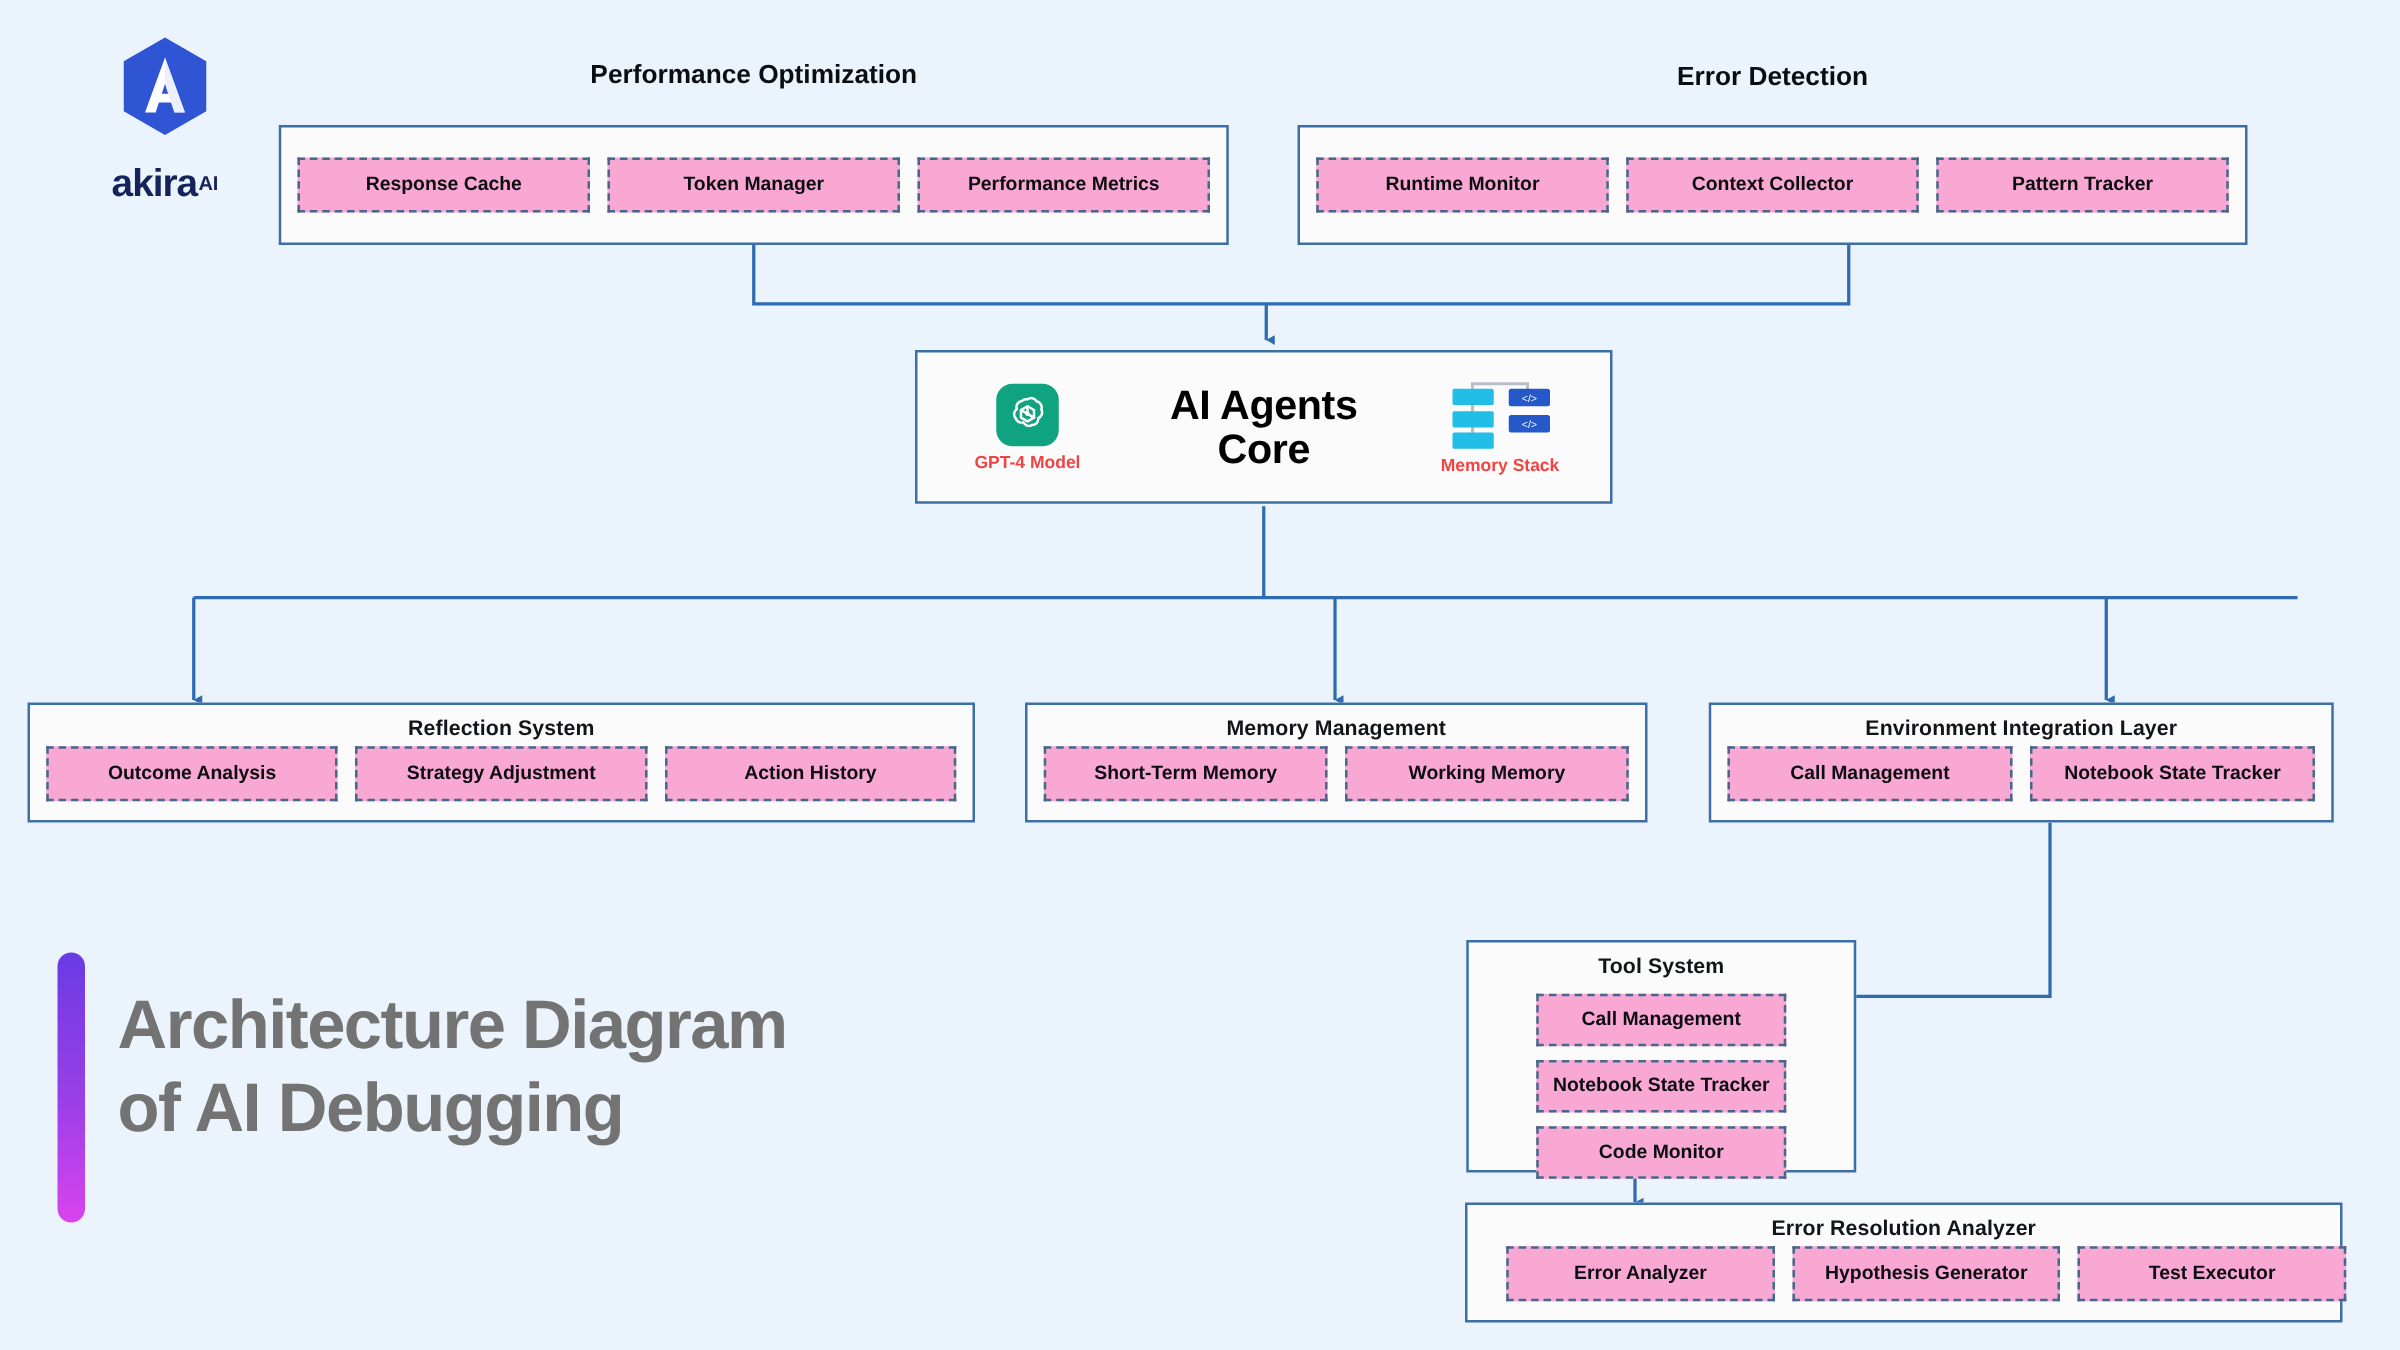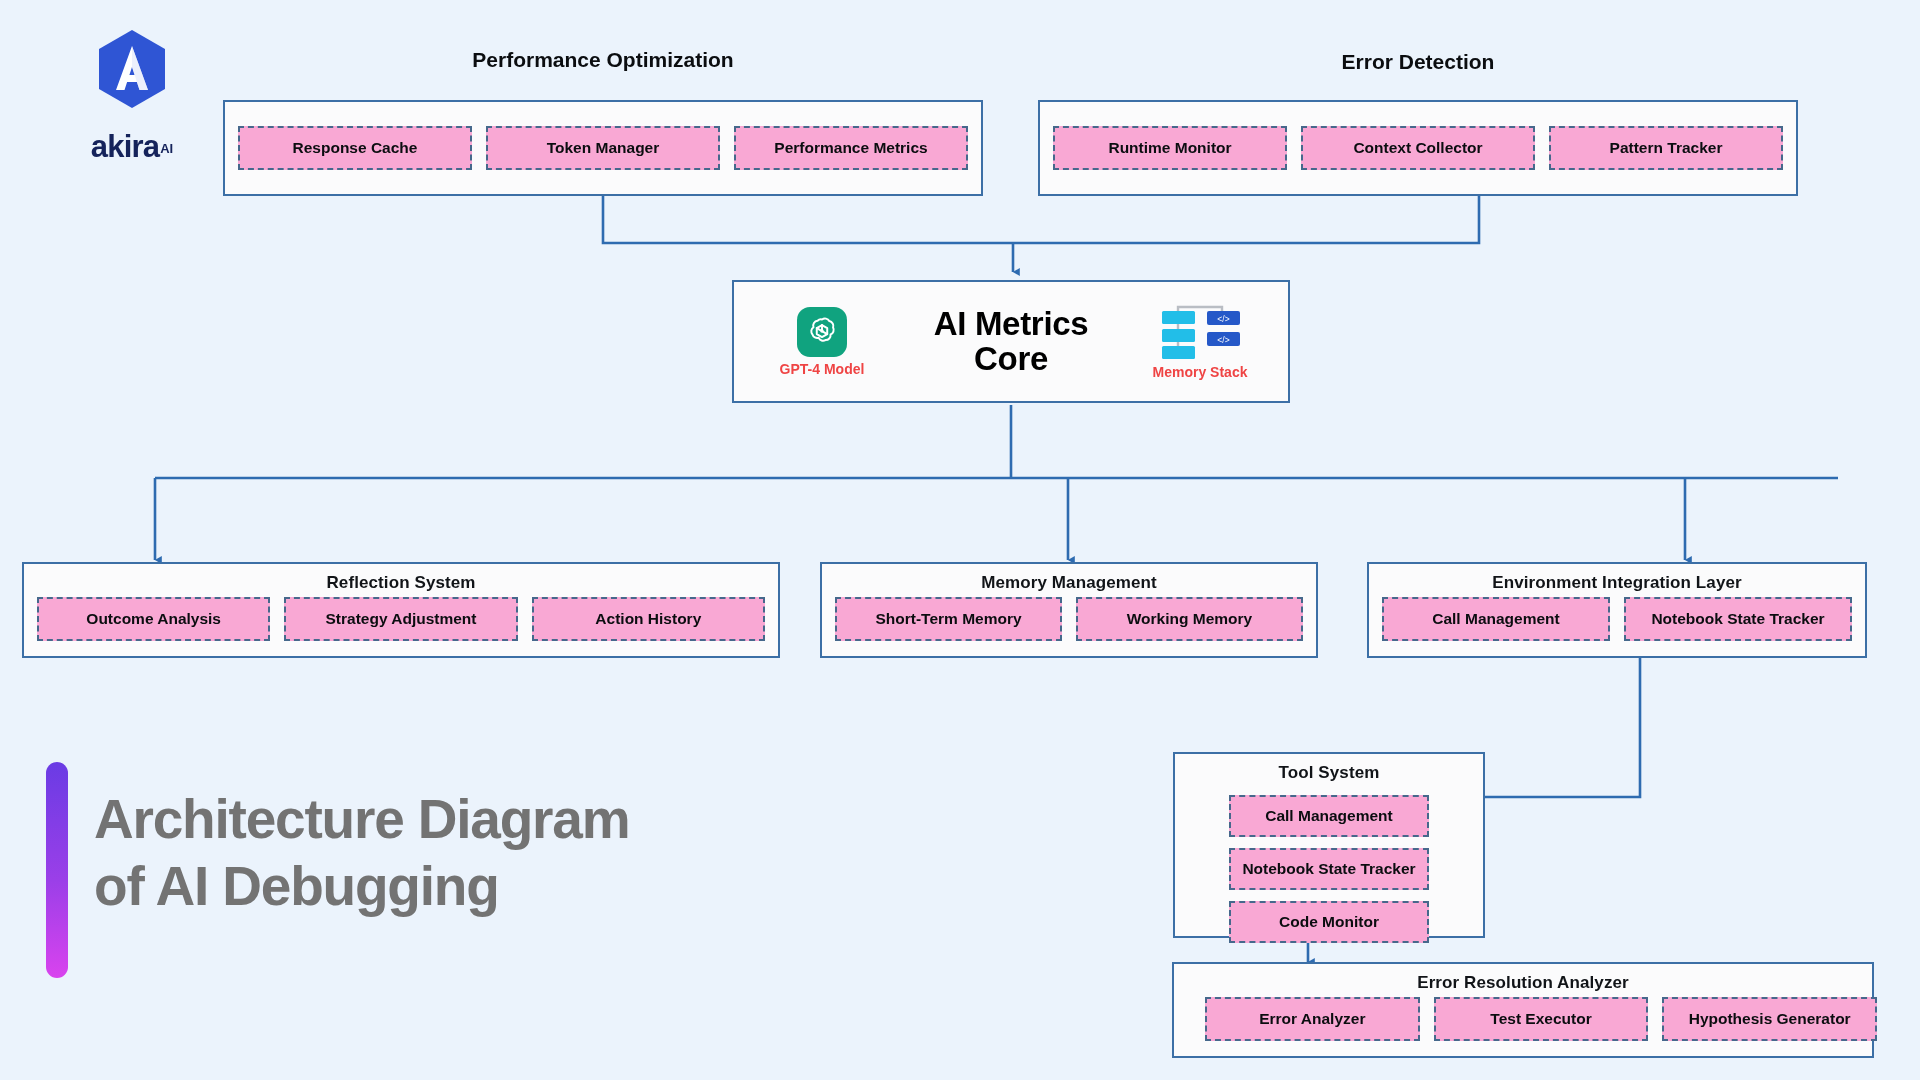--- a/index.html
+++ b/index.html
@@ -88,21 +88,21 @@
   .memstack { width: 92px; height: 56px; }
 
   
   #logo { position: absolute; left: 62px; top: 28px; width: 140px; }
   #logo-mark { display: block; margin: 0 auto; }
   #logo-word {
     display: flex; align-items: center; justify-content: center;
     margin-top: 19px;
   }
   #logo-text { font-size: 31px; font-weight: bold; color: #15235B; letter-spacing: -.8px; }
-  #logo-sup { font-size: 13px; font-weight: bold; color: #15235B; margin-top: 2px; margin-left: 1px; }
+  #logo-sup { font-size: 16px; font-weight: bold; color: #15235B; margin-top: 2px; margin-left: 1px; }
 
   
   #titleblock { position: absolute; left: 46px; top: 762px; display: flex; gap: 26px; }
   #title-bar {
     width: 22px; height: 216px; border-radius: 11px;
     background: linear-gradient(180deg, #6A3BE4 0%, #9B3FE8 55%, #D943EE 100%);
     flex: none;
   }
   #title-text {
     font-size: 55px; font-weight: bold; color: #737373;
@@ -189,21 +189,21 @@
                    M9.2 4.9 A3.1 3.1 0 0 1 12 4.1"></path>
           <path d="M12 7.6 L15.3 9.5 L15.3 13.3 L12 15.2 L8.7 13.3 L8.7 9.5 Z"></path>
           <path d="M12 7.6 L12 11.4 L15.3 13.3 M12 11.4 L8.7 9.5"></path>
           <circle cx="12" cy="11.4" r="1.1" fill="#FFFFFF" stroke="none"></circle>
         </svg>
       </div>
       <div class="core-side-label">GPT-4 Model</div>
     </div>
 
     <div id="core-title">
-      <div>AI Metrics</div>
+      <div>AI Agents</div>
       <div>Core</div>
     </div>
 
     <div class="core-side">
       <svg class="memstack" viewBox="0 0 92 56">
         <path d="M24 7 L24 3 L68 3 L68 10" fill="none" stroke="#B9BDC4" stroke-width="2.4"></path>
         <path d="M24 14 L24 46" fill="none" stroke="#B9BDC4" stroke-width="2.4"></path>
         <rect x="8" y="7" width="33" height="13" rx="1.5" fill="#22BEE8"></rect>
         <rect x="8" y="25" width="33" height="13" rx="1.5" fill="#22BEE8"></rect>
         <rect x="8" y="42" width="33" height="13" rx="1.5" fill="#22BEE8"></rect>
@@ -247,22 +247,22 @@
       <div class="node">Call Management</div>
       <div class="node">Notebook State Tracker</div>
       <div class="node">Code Monitor</div>
     </div>
   </div>
 
   <div class="group" style="left:1172px; top:962px; width:702px; height:96px;">
     <div class="group-title-in">Error Resolution Analyzer</div>
     <div class="row" style="flex:none; height:40px; padding-bottom:4px;margin-left:36px;">
       <div class="node">Error Analyzer</div>
+      <div class="node">Hypothesis Generator</div>
       <div class="node">Test Executor</div>
-      <div class="node">Hypothesis Generator</div>
     </div>
   </div>
 
   <div id="titleblock">
     <div id="title-bar"></div>
     <div id="title-text">
       <div>Architecture Diagram</div>
       <div>of AI Debugging</div>
     </div>
   </div>

